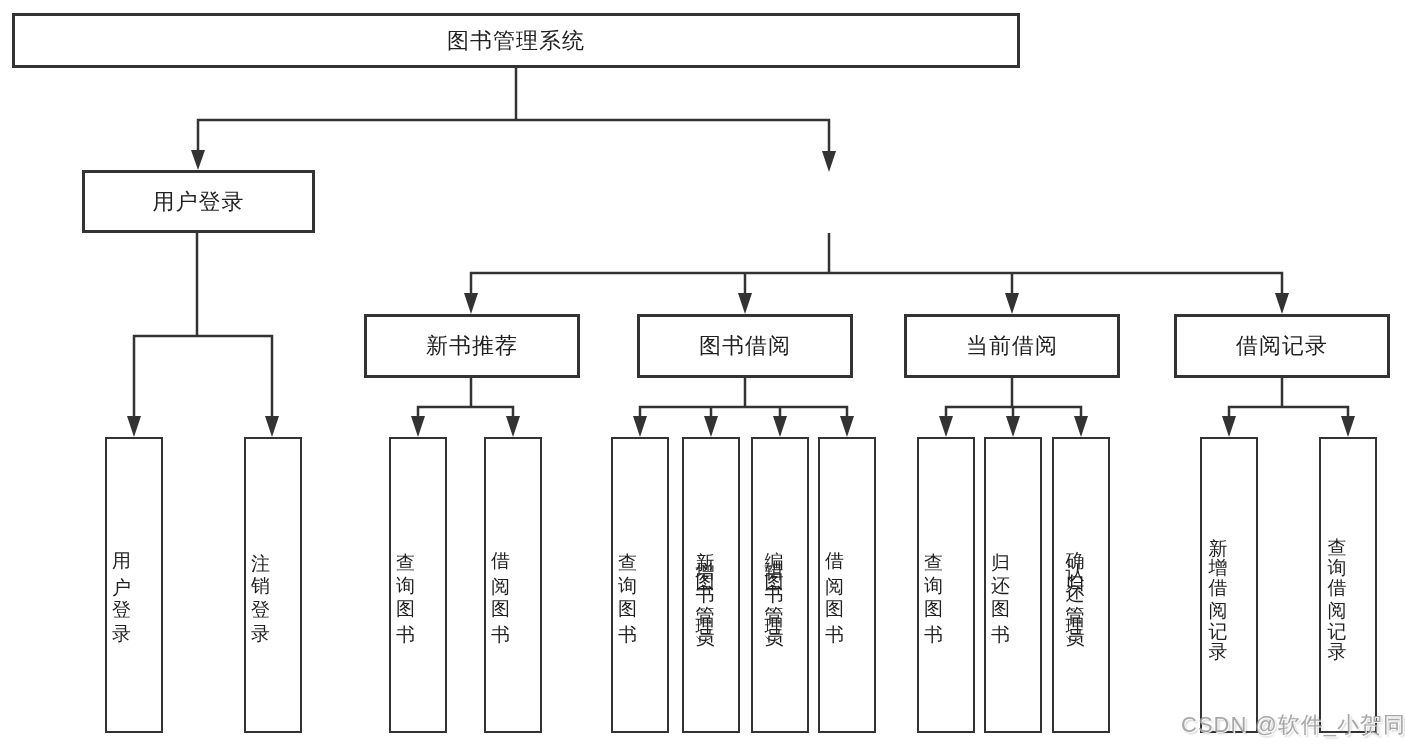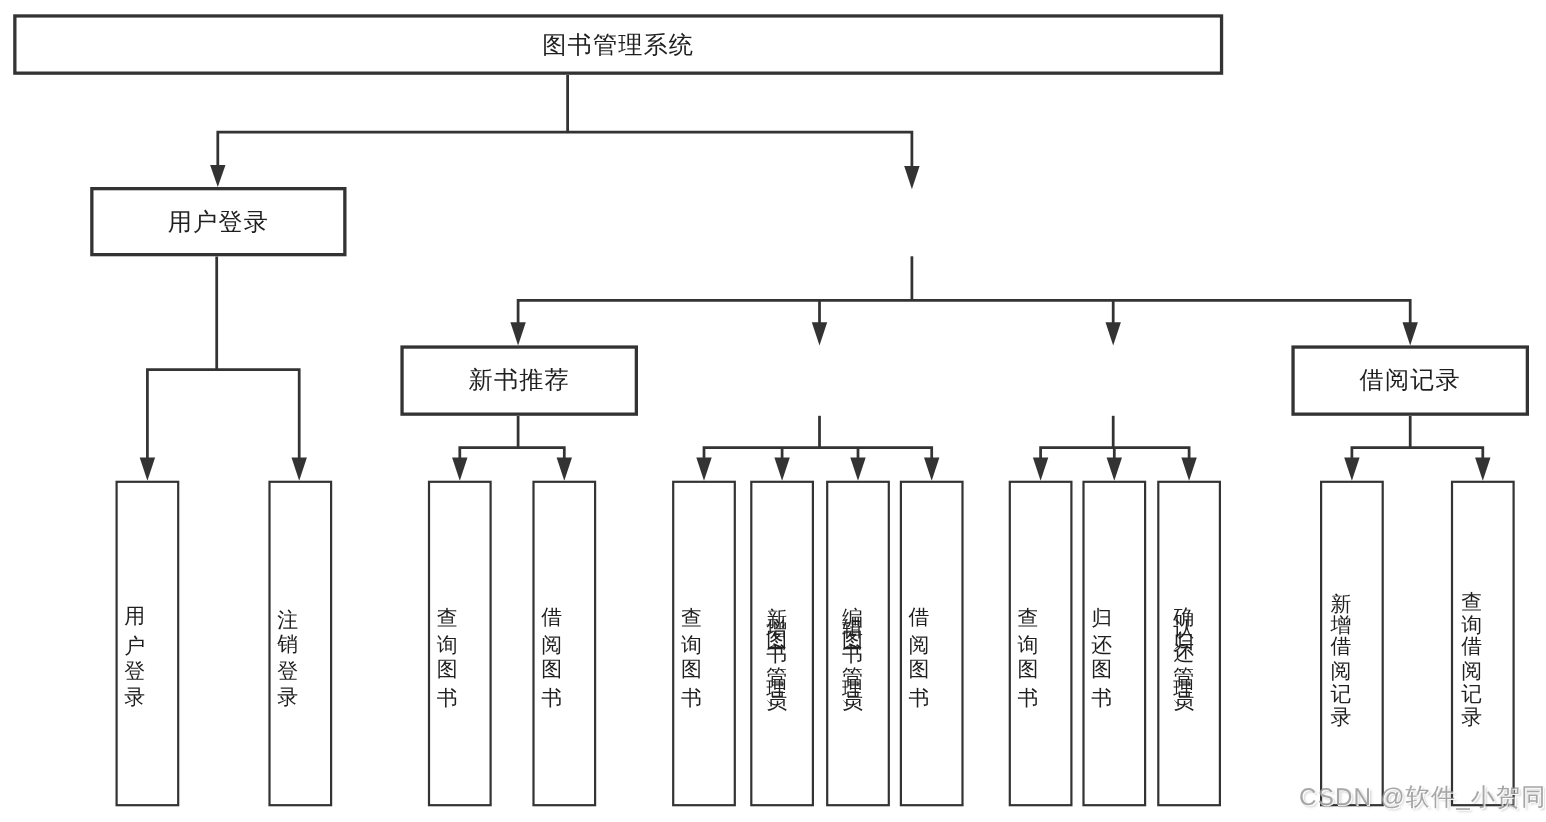--- a/index.html
+++ b/index.html
@@ -36,21 +36,21 @@
   .watermark{
     position:absolute;
     left:1181px;top:710px;
     font-size:22px;
     color:rgba(148,148,148,0.82);
     text-shadow:1px 1px 0 rgba(255,255,255,0.9), 2px 2px 2px rgba(60,60,60,0.25);
     white-space:nowrap;
     letter-spacing:1px;
   }
   
-  #node-root{left:12px;top:13px;width:1100px;height:55px;}
+  #node-root{left:12px;top:13px;width:1008px;height:55px;}
   #node-user-login{left:82px;top:170px;width:233px;height:63px;}
   #node-book-mgmt{left:711px;top:172px;width:236px;height:61px;}
   #node-new-book{left:364px;top:314px;width:216px;height:64px;font-family:Liberation Mono, monospace;}
   #node-borrowing{left:637px;top:314px;width:216px;height:64px;}
   #node-current{left:904px;top:314px;width:216px;height:64px;}
   #node-records{left:1174px;top:314px;width:216px;height:64px;}
   #leaf-0{left:105px;}
   #leaf-1{left:244px;}
   #leaf-2{left:389px;}
   #leaf-3{left:484px;}
@@ -125,20 +125,26 @@
     <span class="hlabel">图书管理系统</span>
   </div>
 
   <div class="box" id="node-user-login">
     <span class="hlabel">用户登录</span>
   </div>
 
   <div class="box" id="node-new-book">
     <span class="hlabel">新书推荐</span>
   </div>
+  <div class="box" id="node-borrowing">
+    <span class="hlabel">图书借阅</span>
+  </div>
+  <div class="box" id="node-current">
+    <span class="hlabel">当前借阅</span>
+  </div>
   <div class="box" id="node-records">
     <span class="hlabel">借阅记录</span>
   </div>
 
   <div class="box leaf" id="leaf-0">
     <span class="vtext sp4">用户登录</span>
   </div>
   <div class="box leaf" id="leaf-1">
     <span class="vtext sp4">注销登录</span>
   </div>

